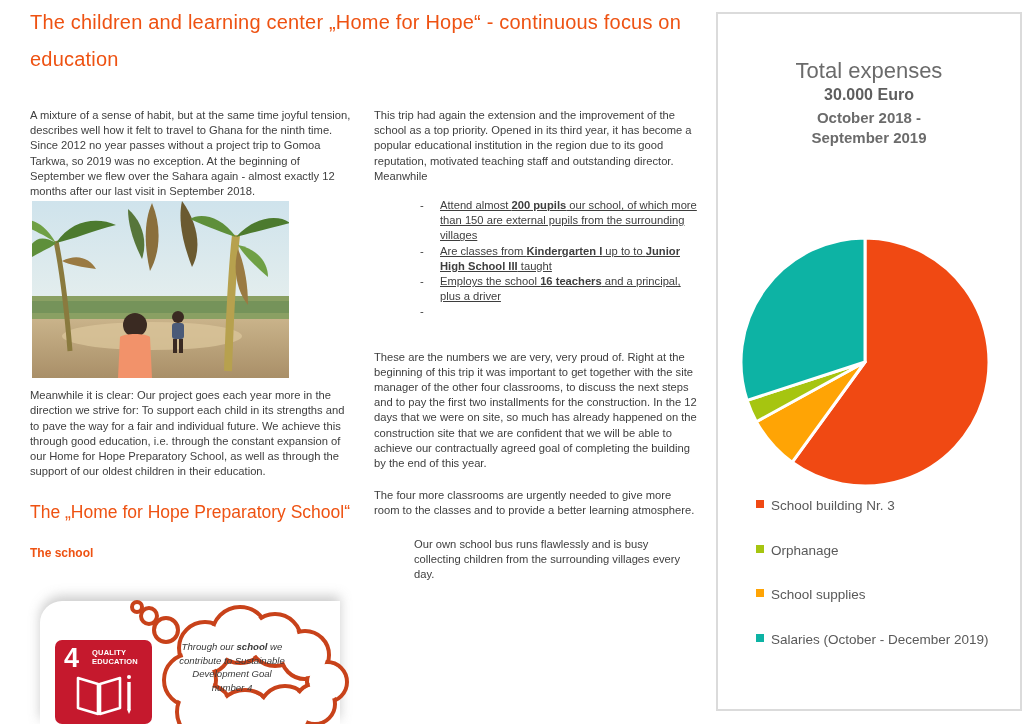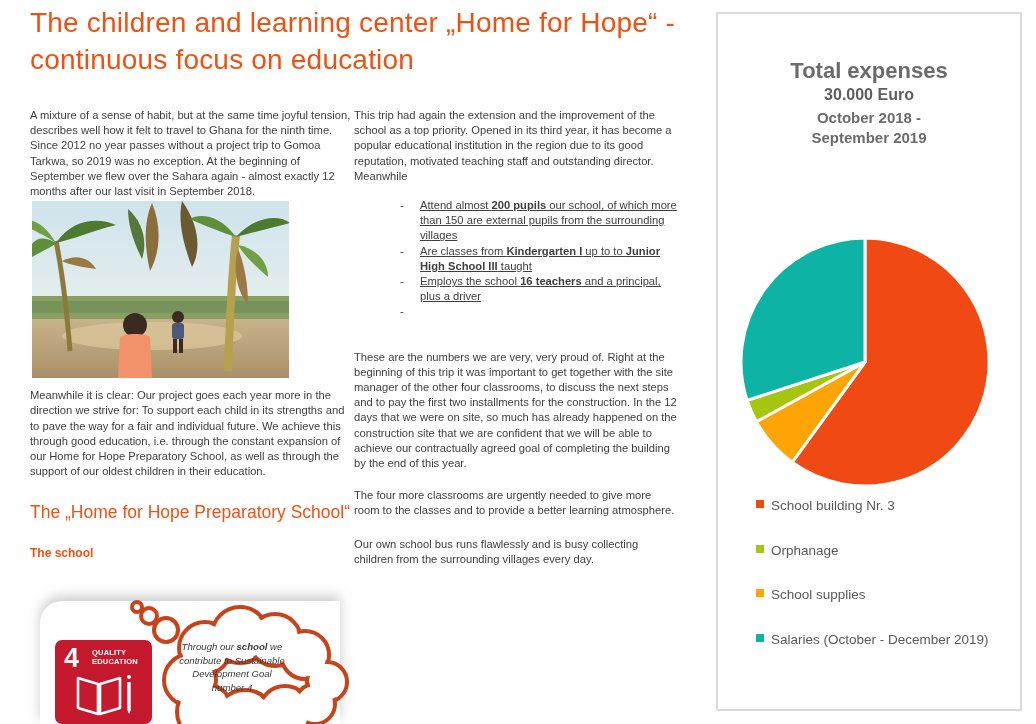--- a/index.html
+++ b/index.html
@@ -1,26 +1,26 @@
 <!DOCTYPE html>
 <html><head>
 <meta charset="utf-8">
 <style>
   html,body{margin:0;padding:0;background:#ffffff;}
   body{width:1036px;height:724px;overflow:hidden;font-family:"Liberation Sans",sans-serif;}
   .page{position:relative;width:1036px;height:724px;background:#fff;}
 
   
-  .doc-title{position:absolute;left:30px;top:4px;width:660px;font-size:28px;line-height:37px;
+  .doc-title{position:absolute;left:30px;top:4px;width:660px;font-size:20px;line-height:37px;
     color:#EE5212;font-weight:400;letter-spacing:.2px;}
 
   
   .col{position:absolute;top:108px;width:323px;font-size:11.2px;line-height:15.2px;color:#3E3E3E;}
   .col1{left:30px;}
-  .col2{left:354px;}
+  .col2{left:374px;}
   .col p{margin:0 0 0 0;}
   .para{margin-bottom:14px;}
 
   
   .photo{width:257px;height:177px;margin:2px 0 10px 2px;display:block;}
 
   
   .h2{font-size:17.5px;line-height:23px;color:#EE5212;font-weight:400;margin-top:22px;}
   .h3{font-size:12px;color:#EE5212;font-weight:700;margin-top:22px;}
 
@@ -32,21 +32,21 @@
   .sdg-num{position:absolute;left:9px;top:3px;font-size:27px;font-weight:700;}
   .sdg-label{position:absolute;left:37px;top:9px;font-size:7.5px;font-weight:700;line-height:8.5px;letter-spacing:.2px;}
   .sdg-book{position:absolute;left:17px;top:32px;}
   .cloud-wrap{position:absolute;left:118px;top:592px;width:245px;height:132px;pointer-events:none;}
   .bubble-text{position:absolute;left:178px;top:640px;width:108px;text-align:center;
     font-size:9.6px;line-height:13.5px;font-style:italic;color:#3A3A3A;}
 
   
   .panel{position:absolute;left:716px;top:12px;width:306px;height:699px;background:#fff;
     border:2px solid #DBDBDB;box-sizing:border-box;}
-  .panel-title{margin-top:44px;text-align:center;font-size:22px;color:#6B6B6B;font-weight:700;}
+  .panel-title{margin-top:44px;text-align:center;font-size:22px;color:#6B6B6B;font-weight:400;}
   .panel-amount{text-align:center;font-size:16px;color:#5E5E5E;font-weight:700;margin-top:2px;}
   .panel-period{text-align:center;font-size:15px;color:#6B6B6B;font-weight:700;line-height:20px;margin-top:4px;}
   .pie-svg{position:absolute;left:15px;top:217px;}
   .legend{position:absolute;left:38px;top:482px;width:250px;}
   .legend-item{display:flex;align-items:flex-start;margin-bottom:25.5px;}
   .legend-marker{flex:0 0 auto;width:8px;height:8px;margin-top:4px;margin-right:7px;}
   .legend-label{font-size:13.5px;line-height:19px;color:#595959;}
 
   
   .facts-list{margin:14px 0 0 0;padding:0;list-style:none;}
@@ -126,21 +126,21 @@
         <li>
           <span class="dash">-</span>
           <span class="li-text"><span>Employs the school </span><span class="b">16 teachers</span><span> and a principal, plus a driver</span></span>
         </li>
         <li>
           <span class="dash">-</span>
         </li>
       </ul>
     <p class="para" style="margin-top:30px;">These are the numbers we are very, very proud of. Right at the beginning of this trip it was important to get together with the site manager of the other four classrooms, to discuss the next steps and to pay the first two installments for the construction. In the 12 days that we were on site, so much has already happened on the construction site that we are confident that we will be able to achieve our contractually agreed goal of completing the building by the end of this year.</p>
     <p class="para" style="margin-top:17px;">The four more classrooms are urgently needed to give more room to the classes and to provide a better learning atmosphere.</p>
-    <p class="para" style="margin-top:18px;">Our own school bus runs flawlessly and is busy collecting children from the surrounding villages every day.</p>
+    <p class="para" style="margin-top:18px;margin-left:40px;">Our own school bus runs flawlessly and is busy collecting children from the surrounding villages every day.</p>
   </div>
 
   <div class="art-card"></div>
 
   <div class="sdg-card">
     <div class="sdg-num">4</div>
     <div class="sdg-label">
       <div>QUALITY</div>
       <div>EDUCATION</div>
     </div>

